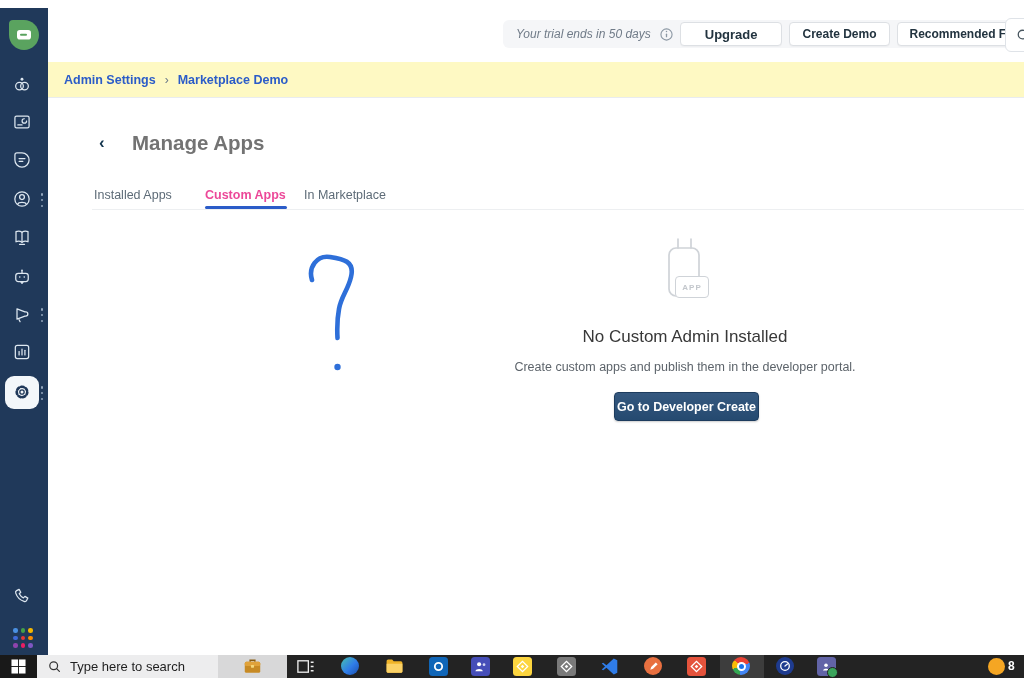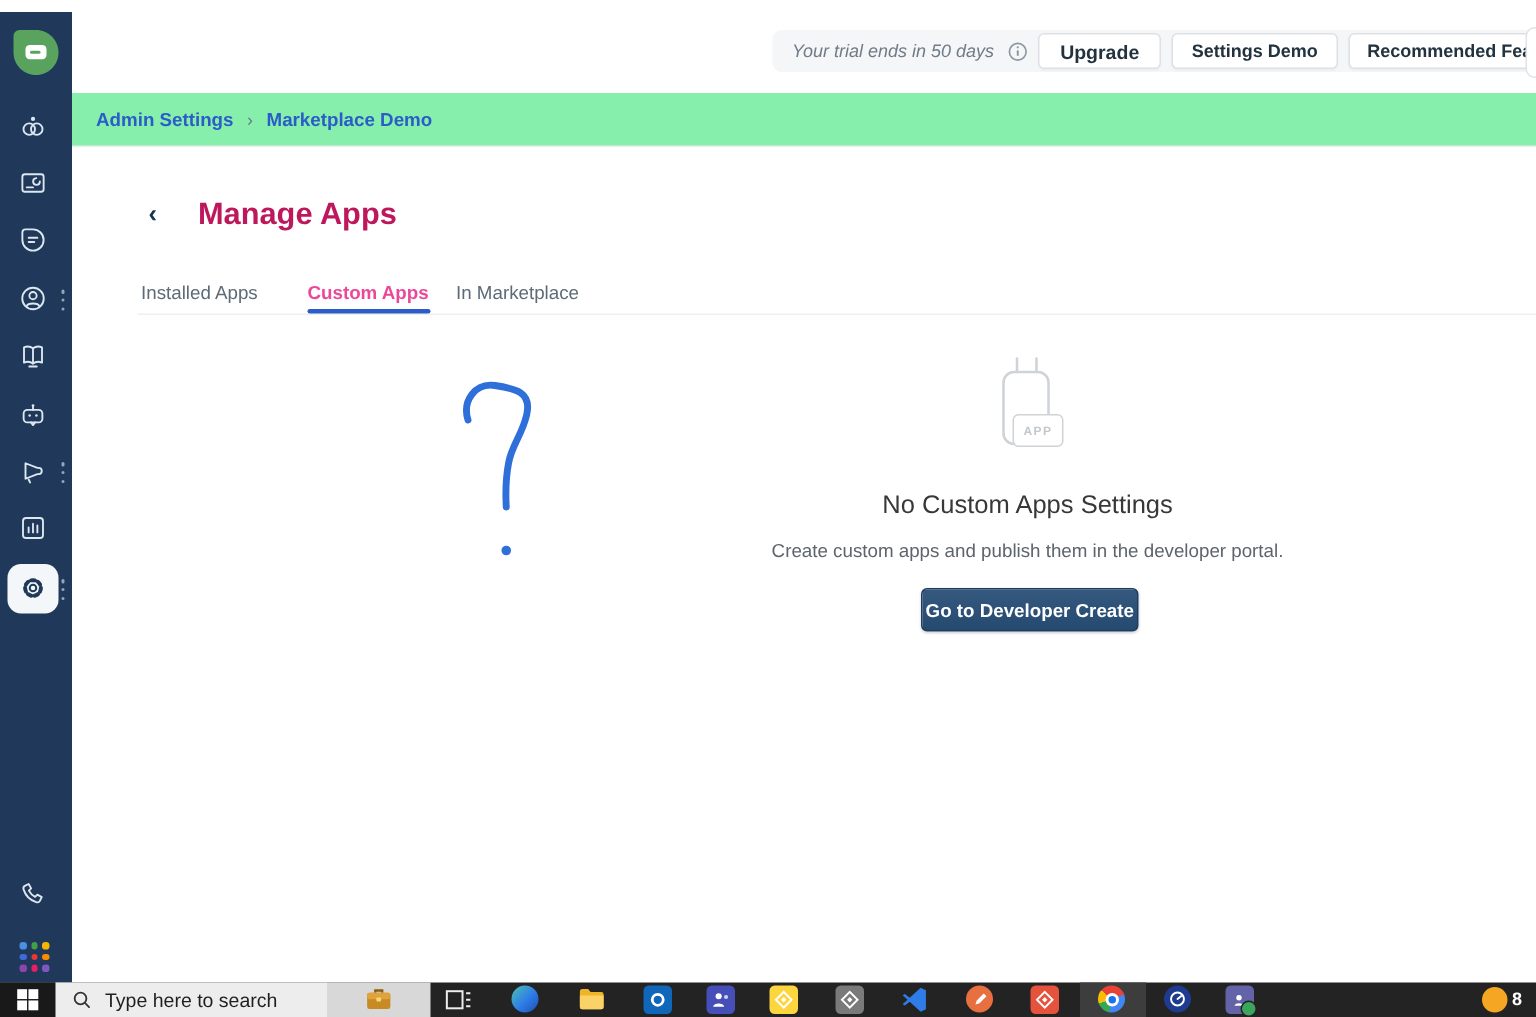--- a/index.html
+++ b/index.html
@@ -14,37 +14,37 @@
   .sb-ic{position:absolute;left:12px;width:20px;height:20px;}
   .sb-ic svg{width:20px;height:20px;fill:none;stroke:#dde7f0;stroke-width:1.5;stroke-linecap:round;stroke-linejoin:round;}
   .sb-ic svg .fl{fill:#dde7f0;stroke:none;}
   .sb-active-tile{position:absolute;left:5px;top:368px;width:34px;height:33px;background:#f3f7fa;border-radius:9px;}
   .sb-active-tile svg{position:absolute;left:7px;top:6px;width:20px;height:20px;fill:none;stroke:#20395a;stroke-linecap:round;}
   .sb-dots{position:absolute;left:40px;width:4px;height:14px;display:flex;flex-direction:column;justify-content:space-between;align-items:center;}
   .sb-dots i{width:2.5px;height:2.5px;border-radius:50%;background:#93a6bc;}
   .sb-grid{position:absolute;left:13px;top:620px;width:20px;height:20px;display:grid;grid-template-columns:repeat(3,1fr);gap:2.5px;}
   .sb-grid i{width:4.5px;height:4.5px;border-radius:50%;}
   
-  .topbar{position:absolute;left:48px;top:8px;right:0;height:54px;background:#fff;margin-left:12px;}
+  .topbar{position:absolute;left:48px;top:8px;right:0;height:54px;background:#fff;}
   .trial-group{position:absolute;left:455px;top:12px;height:28px;display:flex;align-items:center;gap:7px;background:#f5f6f8;border-radius:6px;padding:0 6px 0 13px;}
   .trial-text{font-size:12px;font-style:italic;color:#707b88;white-space:nowrap;}
   .info-ic{width:13px;height:13px;margin-left:2px;}
   .topbtn{height:24px;display:flex;align-items:center;background:#fff;border:1px solid #dde0e4;border-radius:4px;padding:0 12px;
     font-size:12px;font-weight:600;color:#22333f;white-space:nowrap;box-shadow:0 1px 1px rgba(0,0,0,.03);cursor:pointer;}
-  .topbtn.upgrade{font-size:13px;font-weight:700;padding:0 14px;text-align:right;}
+  .topbtn.upgrade{font-size:13px;font-weight:700;padding:0 24px;text-align:right;}
   .search-btn{position:absolute;left:957px;top:10px;width:34px;height:32px;border:1px solid #dfe3e8;border-radius:6px;background:#fff;
     display:flex;align-items:center;justify-content:center;}
   
-  .crumbbar{position:absolute;left:48px;top:62px;right:0;height:35px;background:#86efac;border-bottom:1px solid #e9ecef;
+  .crumbbar{position:absolute;left:48px;top:62px;right:0;height:35px;background:#fef9c3;border-bottom:1px solid #e9ecef;
     display:flex;align-items:center;padding-left:16px;gap:9px;}
   .crumb{font-size:12.5px;font-weight:600;color:#2b5cc8;cursor:pointer;}
   .crumb-sep{font-size:12px;color:#69788a;}
   
   .back-chevron{position:absolute;left:99px;top:134px;font-size:17px;font-weight:700;color:#12344d;line-height:1;cursor:pointer;}
-  .page-title{position:absolute;left:132px;top:131px;font-size:20.5px;font-weight:700;color:#be185d;}
+  .page-title{position:absolute;left:132px;top:131px;font-size:20.5px;font-weight:700;color:#737373;}
   .tab{position:absolute;top:188px;font-size:12.5px;color:#5d6b77;cursor:pointer;}
   .tab.active{color:#ec4899;font-weight:700;}
   .tab-underline{position:absolute;left:205px;top:206px;width:82px;height:3px;background:#2b5cc8;border-radius:2px;}
   .tab-divider{position:absolute;left:92px;right:0;top:209px;height:1px;background:#edeff1;}
   
   .qmark{position:absolute;left:293px;top:243px;width:72px;height:132px;}
   
   .plug{position:absolute;left:657px;top:236px;width:56px;height:72px;}
   .plug svg{position:absolute;left:0;top:0;width:56px;height:72px;fill:none;stroke:#cfd3d8;stroke-width:1.7;stroke-linecap:round;}
   .app-tag{position:absolute;left:18px;top:40px;width:32px;height:20px;background:#fff;border:1.7px solid #cfd3d8;border-radius:4px;
@@ -185,21 +185,21 @@
 
 <div class="topbar">
   <div class="trial-group">
     <span class="trial-text">Your trial ends in 50 days</span>
     <svg class="info-ic" viewBox="0 0 14 14">
       <circle cx="7" cy="7" r="6" fill="none" stroke="#8b97a3" stroke-width="1.2"></circle>
       <rect x="6.3" y="6" width="1.4" height="4" rx="0.7" fill="#8b97a3"></rect>
       <circle cx="7" cy="3.8" r="0.8" fill="#8b97a3"></circle>
     </svg>
     <button class="topbtn upgrade">Upgrade</button>
-    <button class="topbtn">Settings Demo</button>
+    <button class="topbtn">Create Demo</button>
     <button class="topbtn">Recommended Features</button>
   </div>
   <div class="search-btn">
     <svg width="15" height="15" viewBox="0 0 16 16">
       <circle cx="7" cy="7" r="4.6" fill="none" stroke="#48565f" stroke-width="1.4"></circle>
       <path d="M10.5 10.5L14 14" stroke="#48565f" stroke-width="1.4" stroke-linecap="round"></path>
     </svg>
   </div>
 </div>
 
@@ -224,21 +224,21 @@
 </svg>
 
 <div class="plug">
   <svg viewBox="0 0 56 72">
     <path d="M21 3v9"></path>
       <path d="M34 3v9"></path>
     <rect x="12" y="12" width="30" height="48" rx="7"></rect>
   </svg>
   <div class="app-tag">APP</div>
 </div>
-<div class="empty-title">No Custom Apps Settings</div>
+<div class="empty-title">No Custom Admin Installed</div>
 <div class="empty-desc">Create custom apps and publish them in the developer portal.</div>
 <div class="cta">Go to Developer Create</div>
 
 <div class="taskbar">
   <div class="tb-start">
     <svg width="15" height="15" viewBox="0 0 16 16">
       <rect x="0.5" y="0.5" width="7" height="7" fill="#fff"></rect>
         <rect x="8.5" y="0.5" width="7" height="7" fill="#fff"></rect>
       <rect x="0.5" y="8.5" width="7" height="7" fill="#fff"></rect>
         <rect x="8.5" y="8.5" width="7" height="7" fill="#fff"></rect>

